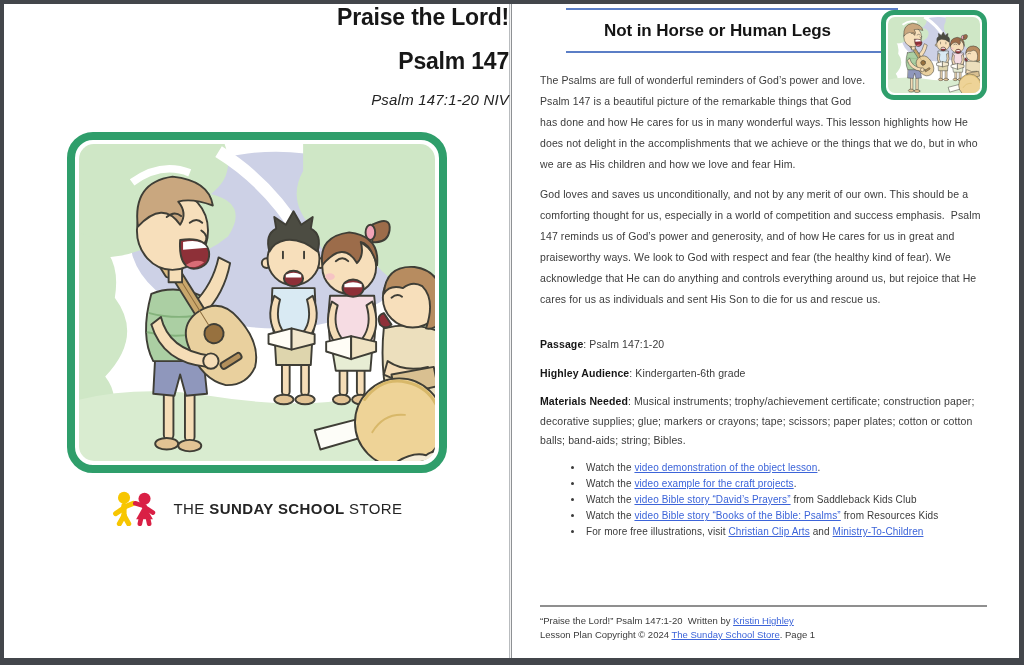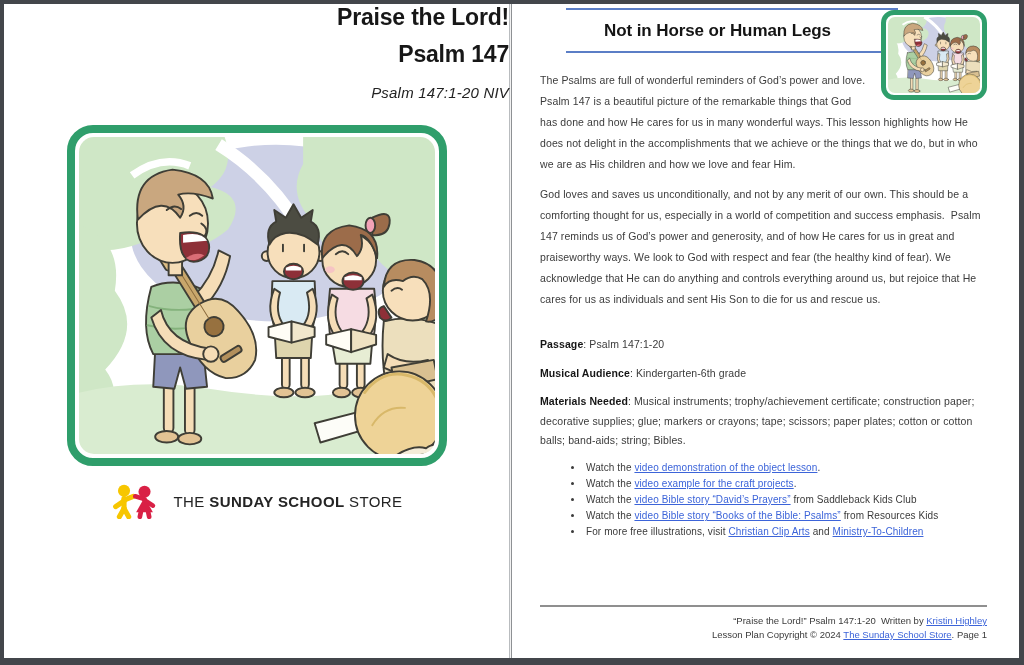--- a/index.html
+++ b/index.html
@@ -9,21 +9,21 @@
   .spread { position:absolute; left:4px; top:4px; right:5px; bottom:7px;
     background:#fff; display:flex; }
   .page { position:relative; height:100%; }
   .page-left { width:505px; text-align:right; }
   .page-divider { width:3px; height:100%;
     background:linear-gradient(to right,#b9bcbf 0 1px,#f2f2f2 1px 2px,#8e9194 2px 3px); }
   .page-right { flex:1; padding:4px 32px 0 28px; }
 
   
   .title { font-size:23px; font-weight:800; color:#171717; letter-spacing:-.2px; }
-  .title + .title { margin-top:10px; }
+  .title + .title { margin-top:17px; }
   .subtitle { font-style:italic; font-size:15px; color:#232323; margin-top:16px; letter-spacing:.2px; }
   .art-frame { width:380px; height:341px; margin:24px auto 0; border:8px solid #2f9e6b;
     border-radius:26px; background:#fff; padding:4px; }
   .art-frame svg { width:100%; height:100%; border-radius:15px; display:block; }
   .logo-row { margin-top:17px; display:flex; align-items:center; justify-content:center; gap:9px; }
   .logo-row svg { width:54px; height:36px; }
   .logo-text { font-size:15px; letter-spacing:.4px; color:#242424; }
   .logo-text b { font-weight:700; }
 
   
@@ -38,21 +38,21 @@
     margin-top:17px; }
   .para + .para { margin-top:9px; }
   .meta { margin-top:25px; }
   .meta p { font-size:10.5px; line-height:19.5px; color:#3b3b3b; margin-bottom:9px; letter-spacing:.1px; }
   .meta b { color:#161616; font-weight:800; }
   ul.bullets { margin:2px 0 0 44px; }
   ul.bullets li { font-size:10px; line-height:16.2px; color:#3b3b3b; padding-left:2px; letter-spacing:.1px; }
   .link { color:#3c64d9; text-decoration:underline; cursor:pointer; }
   .footer { position:absolute; left:28px; right:32px; top:601px; }
   .footer-rule { height:2px; background:#8f8f8f; margin-bottom:7px; }
-  .footer-line { text-align:right; font-size:9.5px; line-height:14px; color:#3b3b3b; }
+  .footer-line { text-align:left; font-size:9.5px; line-height:14px; color:#3b3b3b; }
 </style>
 </head>
 <body>
 
 <svg width="0" height="0" style="position:absolute" aria-hidden="true">
   <symbol id="scene" viewBox="0 0 380 330" preserveAspectRatio="xMidYMid slice">
     <rect width="380" height="330" fill="#ffffff"></rect>
     <ellipse cx="210" cy="100" rx="152" ry="92" fill="#cdd1e6"></ellipse>
     <path d="M-10,-10 H152 Q172,30 142,52 Q182,62 160,96 Q120,130 70,110 Q10,132 -10,92 Z" fill="#cfe7c6"></path>
     <path d="M238,-10 H390 V142 Q338,162 310,120 Q258,132 250,90 Q220,60 238,28 Z" fill="#cfe7c6"></path>
@@ -200,21 +200,21 @@
       </div>
       <div class="heading-block">
         <div class="h-rule"></div>
         <h2>Not in Horse or Human Legs</h2>
         <div class="h-rule"></div>
       </div>
       <p class="para">The Psalms are full of wonderful reminders of God’s power and love. Psalm 147 is a beautiful picture of the remarkable things that God has done and how He cares for us in many wonderful ways. This lesson highlights how He does not delight in the accomplishments that we achieve or the things that we do, but in who we are as His children and how we love and fear Him.</p>
       <p class="para">God loves and saves us unconditionally, and not by any merit of our own. This should be a comforting thought for us, especially in a world of competition and success emphasis.&nbsp; Psalm 147 reminds us of God’s power and generosity, and of how He cares for us in great and praiseworthy ways. We look to God with respect and fear (the healthy kind of fear). We acknowledge that He can do anything and controls everything around us, but rejoice that He cares for us as individuals and sent His Son to die for us and rescue us.</p>
       <div class="meta">
         <p><b>Passage</b><span>: Psalm 147:1-20</span></p>
-        <p><b>Musical Audience</b><span>: Kindergarten-6th grade</span></p>
+        <p><b>Highley Audience</b><span>: Kindergarten-6th grade</span></p>
         <p><b>Materials Needed</b><span>: Musical instruments; trophy/achievement certificate; construction paper; decorative supplies; glue; markers or crayons; tape; scissors; paper plates; cotton or cotton balls; band-aids; string; Bibles.</span></p>
       </div>
       <ul class="bullets">
           <li><span>Watch the </span><a class="link">video demonstration of the object lesson</a><span>.</span></li>
           <li><span>Watch the </span><a class="link">video example for the craft projects</a><span>.</span></li>
           <li><span>Watch the </span><a class="link">video Bible story “David’s Prayers”</a><span> from Saddleback Kids Club</span></li>
           <li><span>Watch the </span><a class="link">video Bible story “Books of the Bible: Psalms”</a><span> from Resources Kids</span></li>
           <li><span>For more free illustrations, visit </span><a class="link">Christian Clip Arts</a><span> and </span><a class="link">Ministry-To-Children</a></li>
         </ul>
       <div class="footer">

